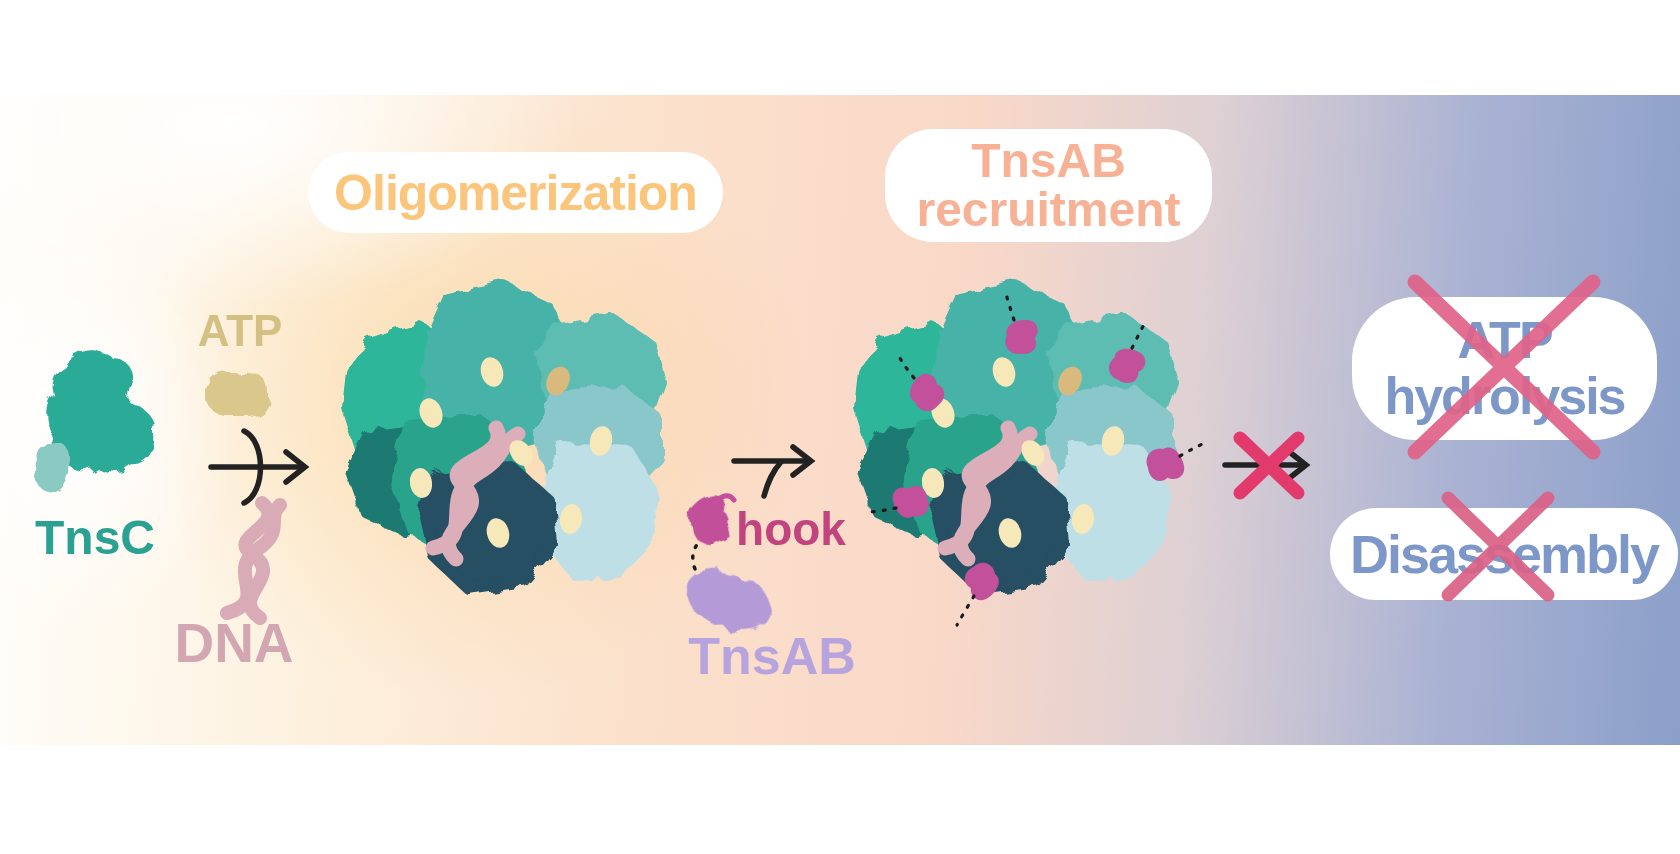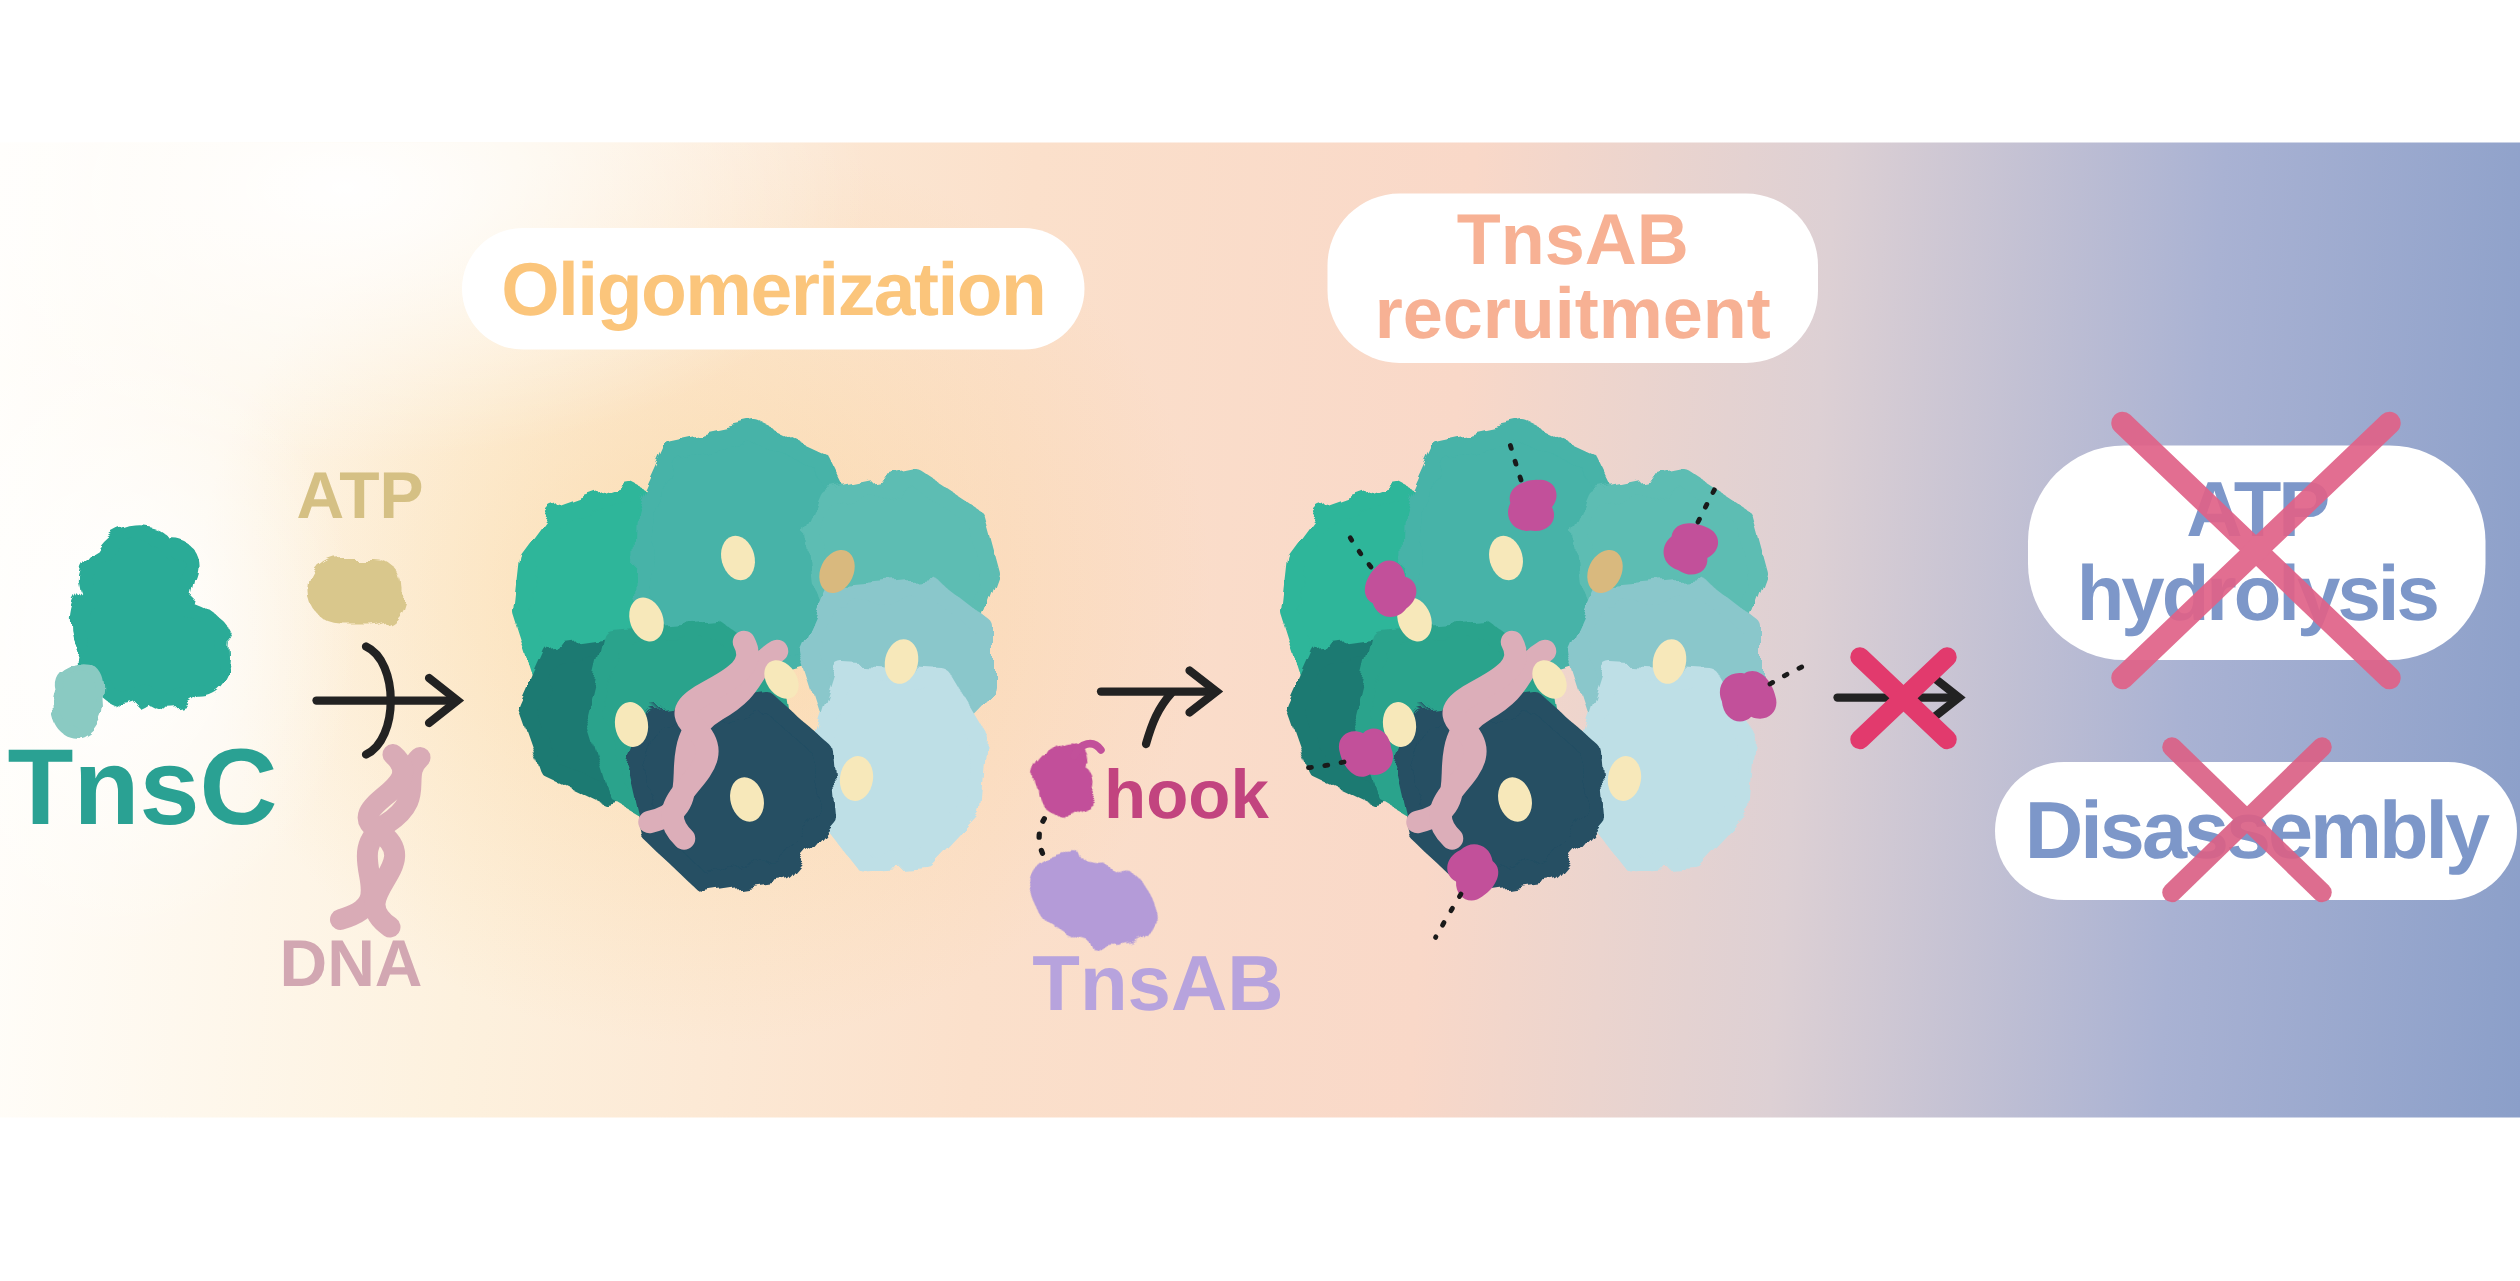--- a/index.html
+++ b/index.html
@@ -23,23 +23,23 @@
 
   .pill{position:absolute;background:#ffffff;z-index:1;}
   #pill-olig  {left:308px;top:152px;width:415px;height:81px;border-radius:42px;}
   #pill-recr  {left:885px;top:129px;width:327px;height:113px;border-radius:48px;}
   #pill-hydro {left:1352px;top:297px;width:305px;height:143px;border-radius:64px;}
   #pill-disas {left:1330px;top:508px;width:348px;height:92px;border-radius:46px;}
 
   .lbl{position:absolute;z-index:3;font-weight:bold;text-align:center;
        display:flex;flex-direction:column;align-items:center;justify-content:center;
        white-space:nowrap;}
-  #lbl-tnsc {left:15px;  top:498px;width:160px;height:54px;font-size:72px;color:#2aa193;}
+  #lbl-tnsc {left:15px;  top:510px;width:160px;height:54px;font-size:48px;color:#2aa193;}
   #lbl-atp  {left:164px; top:308px;width:152px;height:46px;font-size:44px;color:#d5c084;}
-  #lbl-dna  {left:158px; top:620px;width:152px;height:46px;font-size:44px;color:#d2a7b2;}
+  #lbl-dna  {left:158px; top:620px;width:152px;height:46px;font-size:55px;color:#d2a7b2;}
   #lbl-olig {left:308px; top:152px;width:415px;height:81px;font-size:50px;letter-spacing:-1px;color:#fbc57b;}
   #lbl-hook {left:726px; top:506px;width:130px;height:46px;font-size:46px;color:#c2447f;}
   #lbl-tnsab{left:678px; top:630px;width:188px;height:52px;font-size:52px;color:#b7a3dd;}
   #lbl-recr {left:885px; top:129px;width:327px;height:113px;font-size:48px;line-height:1.02;color:#f7b194;}
   #lbl-hydro{left:1352px;top:297px;width:305px;height:143px;font-size:52px;line-height:1.06;letter-spacing:-2px;color:#7d97c9;}
   #lbl-disas{left:1330px;top:508px;width:348px;height:92px;font-size:54px;letter-spacing:-2px;color:#7d97c9;}
 </style>
 </head>
 <body>
 

